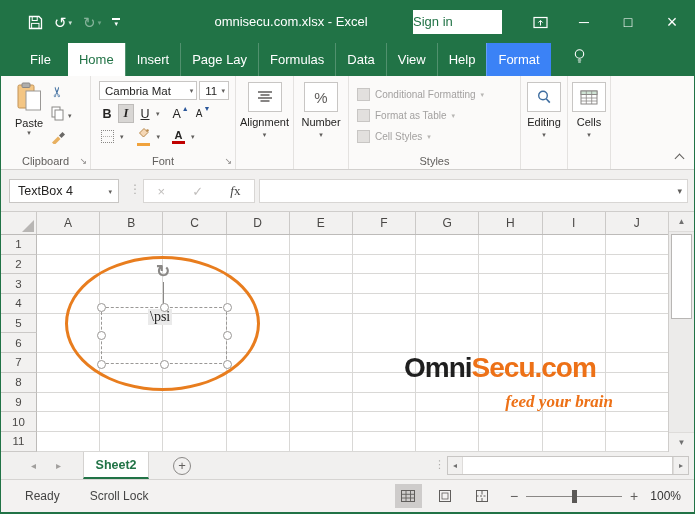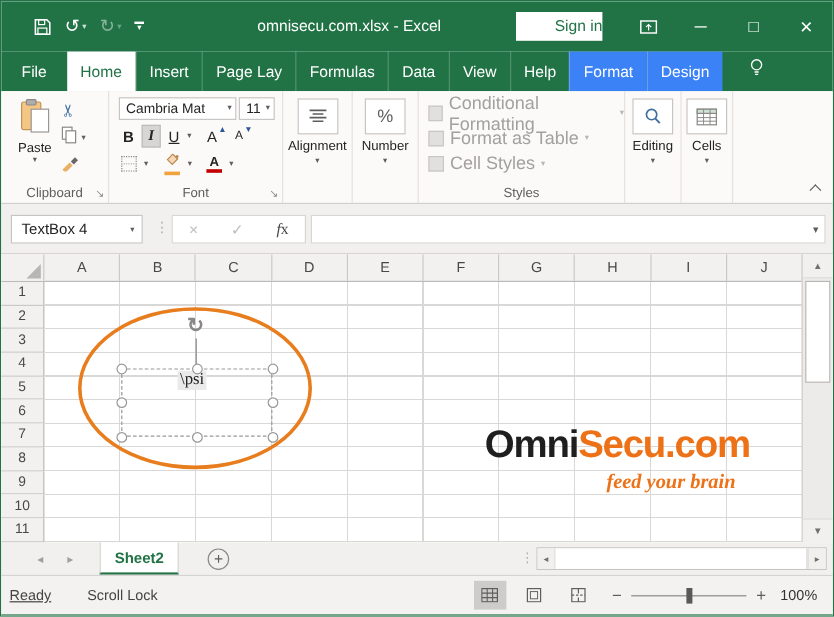--- a/index.html
+++ b/index.html
@@ -13,28 +13,28 @@
   .qat { position:absolute; left:27px; top:0; height:42px; display:flex; align-items:center; gap:11px; }
   .qat-btn { color:#fff; font-size:15px; line-height:1; cursor:default; display:flex; align-items:center; }
   .qat-dd { color:#cfe3d8; font-size:7px; margin-left:2px; }
   .dim { opacity:.45; }
   .qat-more { display:flex; flex-direction:column; align-items:center; color:#fff; }
   .qat-more .bar { width:8px; height:1.5px; background:#fff; margin-bottom:2px; }
   .qat-more .chev { font-size:7px; line-height:4px; }
   .title { position:absolute; left:150px; top:0; width:280px; height:42px; line-height:42px;
            text-align:center; color:#fff; font-size:13px; white-space:nowrap; }
   .winctl { position:absolute; right:0; top:0; height:42px; display:flex; align-items:center; }
-  .signin { width:72px; height:24px; background:#fff; color:#217346; font-size:13px; text-align:right;
+  .signin { width:89px; height:24px; background:#fff; color:#217346; font-size:13px; text-align:left;
             line-height:24px; margin-right:16px; }
   .ctl { width:44px; height:42px; display:flex; align-items:center; justify-content:center; color:#fff; font-size:14px; }
   .ctl.close { font-size:18px; }
 
   
   .tabrow { position:absolute; left:0; top:42px; width:100%; height:33px; background:#217346;
-            display:flex; align-items:flex-start; color:#fff; font-size:13px; }
+            display:flex; align-items:flex-start; color:#fff; font-size:13px;padding-left:12px; }
   .rtab { padding:0 11px; line-height:33px; white-space:nowrap; border-left:1px solid rgba(255,255,255,.22); }
   .rtab.first { border-left:none; padding:0 17px; }
   .rtab.active { background:#fff; color:#217346; border-left:none; }
   .rtab.ctx { background:#3b82f6; }
   .tellme { display:flex; align-items:center; gap:6px; padding:0 12px; margin-left:10px; line-height:33px; }
 
   
   .ribbon { position:absolute; left:0; top:75px; width:100%; height:94px; background:#fbfaf9;
             border-bottom:1px solid #d2d0ce; display:flex; }
   .grp { position:relative; height:100%; border-right:1px solid #e4e2e0; }
@@ -73,21 +73,21 @@
 
   .grp-mini { display:flex; flex-direction:column; align-items:center; padding-top:6px; }
   .mini-box { width:34px; height:30px; background:#fff; border:1px solid #c8c6c4;
               display:flex; align-items:center; justify-content:center; color:#605e5c; }
   .mini-label { font-size:11px; color:#252423; margin-top:4px; }
   .grp-mini .dd { margin-top:3px; }
 
   .grp-styles { width:172px; padding:8px 0 0 8px; }
   .style-row { display:flex; align-items:center; gap:5px; height:21px; }
   .style-ic { width:13px; height:13px; background:#e2e0de; border:1px solid #c8c6c4; }
-  .style-txt { font-size:15px; color:#a3a1a0; }
+  .style-txt { font-size:10px; color:#a3a1a0; }
   .style-row .dd { color:#b8b6b4; }
 
   .ribbon-fill { flex:1; position:relative; border-right:none; }
   .collapse { position:absolute; right:10px; bottom:8px; width:8px; height:8px; }
   .collapse:before { content:""; position:absolute; left:0; top:2px; width:6px; height:6px;
                      border-left:1.5px solid #605e5c; border-top:1.5px solid #605e5c; transform:rotate(45deg); }
 
   
   .fbar { position:absolute; left:0; top:169px; width:100%; height:42px; background:#f1f0ef;
           border-bottom:1px solid #cfcdcb; }
@@ -137,21 +137,21 @@
              border:3px solid #e87d1e; border-radius:50%; }
   .txtbox { position:absolute; left:100px; top:95px; width:126px; height:57px;
             border:1px dashed #9a9896; }
   .rotline { position:absolute; left:162px; top:70px; width:1px; height:25px; background:#8a8886; }
   .rot { position:absolute; left:152px; top:50px; width:20px; height:20px; color:#8a8886;
          font-size:17px; font-weight:bold; line-height:20px; text-align:center; }
   .hdl { position:absolute; width:9px; height:9px; border:1.5px solid #9a9896; border-radius:50%;
          background:#fff; }
   .psi { position:absolute; left:147px; top:97px; background:#eaeaea; padding:0 2px;
          font-family:"Liberation Serif", serif; font-size:14px; color:#222; }
-  .logo { position:absolute; left:403px; top:140px; font-size:32px; font-weight:800;
+  .logo { position:absolute; left:403px; top:140px; font-size:28px; font-weight:800;
           letter-spacing:-1px; white-space:nowrap; }
   .logo .p1 { color:#1f1f1f; }
   .logo .p2 { color:#ed7117; }
   .tagline { position:absolute; left:462px; top:180px; width:150px; text-align:right;
              font-family:"Liberation Serif", serif; font-style:italic; font-weight:700;
              font-size:17px; color:#ed7117; }
 
   
   .sheetbar { position:absolute; left:0; top:451px; width:100%; height:27px; background:#f1f0ef;
               display:flex; align-items:stretch; }
@@ -167,21 +167,21 @@
   .hs-arrow { width:15px; display:flex; align-items:center; justify-content:center; font-size:8px;
               color:#707070; background:#f1f0ef; }
   .hs-arrow.l { border-right:1px solid #dedcda; }
   .hs-arrow.r { border-left:1px solid #dedcda; margin-left:auto; }
   .hs-thumb { flex:1; background:#fff; border-right:1px solid #d0cecc; }
 
   
   .statusbar { position:absolute; left:0; top:478px; width:100%; height:36px; background:#f3f2f1;
                border-top:1px solid #d6d4d2; border-bottom:3px solid #217346;
                display:flex; align-items:center; font-size:12px; color:#444; }
-  .st-ready { margin-left:7px;text-decoration:underline; }
+  .st-ready { margin-left:24px; }
   .st-scroll { margin-left:30px; }
   .st-right { margin-left:auto; display:flex; align-items:center; }
   .viewbtn { width:27px; height:24px; display:flex; align-items:center; justify-content:center; }
   .viewbtn.active { background:#cecccb; }
   .zminus { margin:0 8px 0 14px; color:#605e5c; font-size:14px; }
   .ztrack { position:relative; width:96px; height:13px; }
   .ztrack .line { position:absolute; left:0; right:0; top:6px; height:1px; background:#8a8886; }
   .ztrack .thumb { position:absolute; left:46px; top:0; width:5px; height:13px; background:#5a5856; }
   .zplus { margin:0 12px 0 8px; color:#605e5c; font-size:14px; }
   .zpct { margin-right:13px; color:#333; }
@@ -225,21 +225,20 @@
   <div class="tabrow">
     <div class="rtab first">File</div>
     <div class="rtab active">Home</div>
     <div class="rtab">Insert</div>
     <div class="rtab">Page Lay</div>
     <div class="rtab">Formulas</div>
     <div class="rtab">Data</div>
     <div class="rtab">View</div>
     <div class="rtab">Help</div>
     <div class="rtab ctx">Format</div>
-    <div class="rtab ctx">Design</div>
     <div class="tellme">
       <span>
         <svg width="13" height="16" viewBox="0 0 13 16">
             <circle cx="6.5" cy="6" r="4.2" fill="none" stroke="#fff" stroke-width="1.1"></circle>
             <path d="M4.8 12h3.4 M5.2 14h2.6" stroke="#fff" stroke-width="1.1"></path>
           </svg>
       </span>
 
     </div>
 

